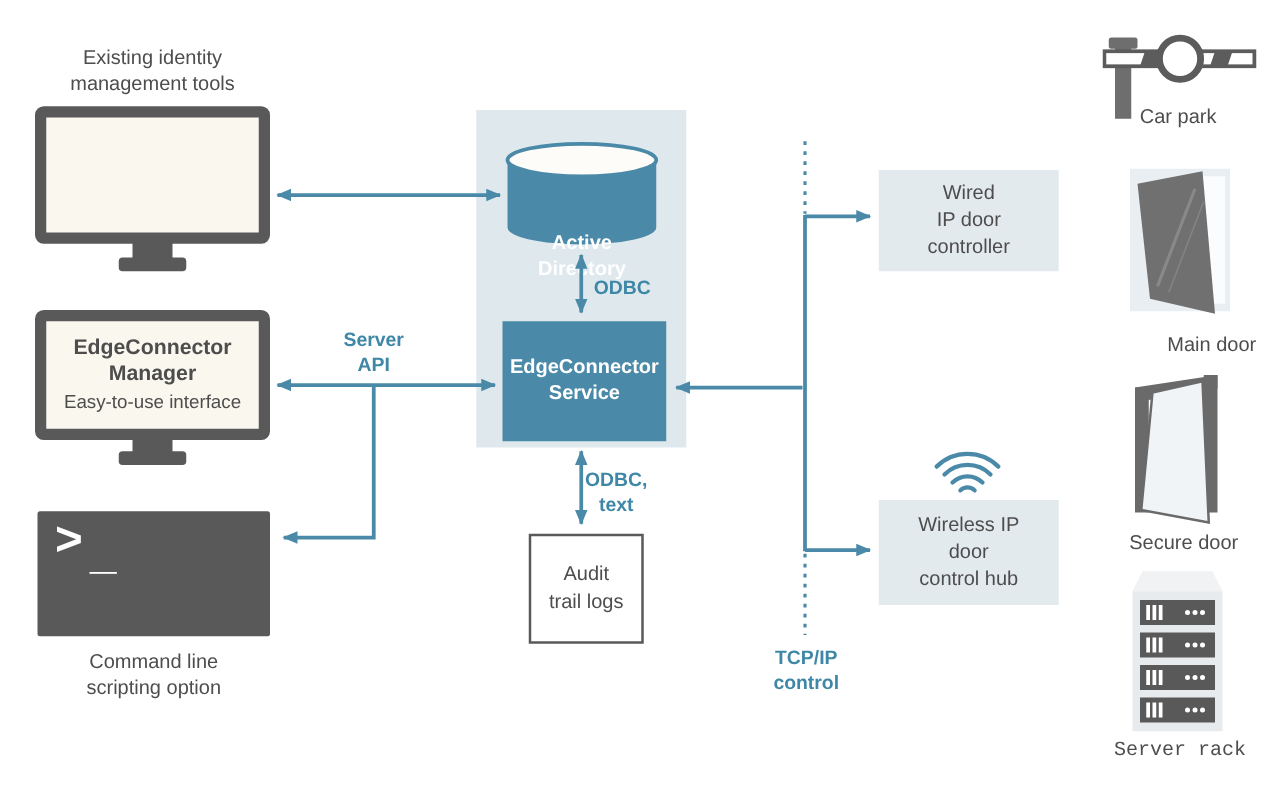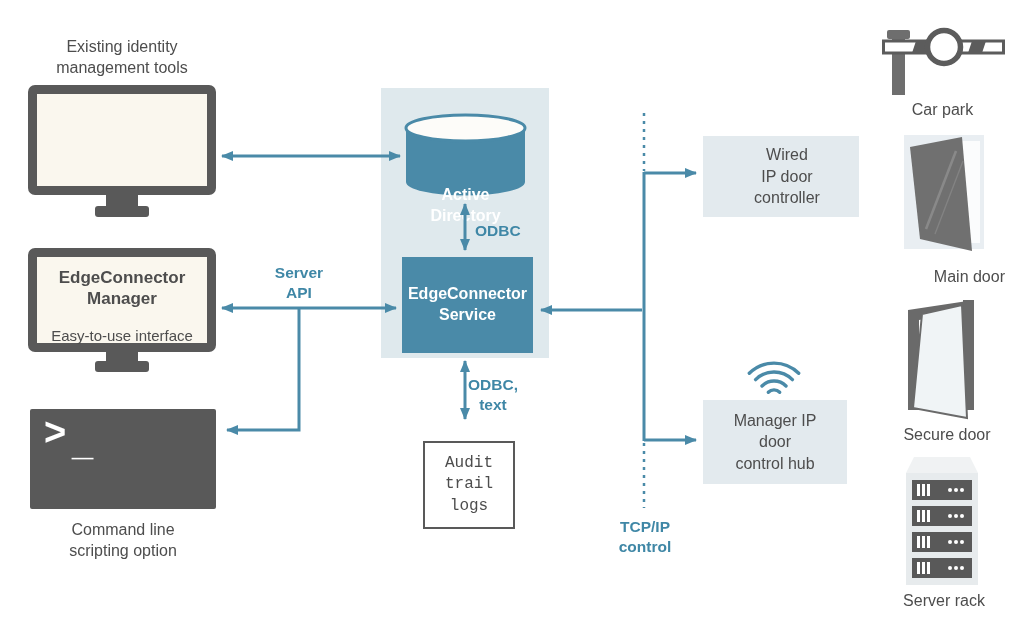--- a/index.html
+++ b/index.html
@@ -41,21 +41,21 @@
 management tools</div>
 
   <div class="abs monitor z1" style="left:28px;top:85px;width:188px;height:110px;"></div>
   <div class="abs stand-neck z1" style="left:106px;top:194px;width:32px;height:14px;"></div>
   <div class="abs stand-base z1" style="left:95px;top:206px;width:54px;height:11px;"></div>
 
   <div class="abs monitor z1" style="left:28px;top:248px;width:188px;height:104px;">
     <div style="text-align:center;margin-top:10px;">
       <div class="ml" style="font-weight:700;font-size:17px;line-height:1.25;color:#4d4d4d;">EdgeConnector
 Manager</div>
-      <div style="font-size:15px;color:#4d4d4d;margin-top:17px;">Easy-to-use interface</div>
+      <div style="font-size:15px;color:#4d4d4d;margin-top:3px;">Easy-to-use interface</div>
     </div>
   </div>
   <div class="abs stand-neck z1" style="left:106px;top:351px;width:32px;height:12px;"></div>
   <div class="abs stand-base z1" style="left:95px;top:361px;width:54px;height:11px;"></div>
 
   <div class="abs terminal z1" style="left:30px;top:409px;width:186px;height:100px;">
     <span class="prompt" style="left:14px;top:4px;font-size:38px;">&gt;</span>
     <span class="prompt" style="left:42px;top:14px;font-size:38px;">_</span>
   </div>
   <div class="abs lbl ml z2" style="left:23px;top:519px;width:200px;">Command line
@@ -74,52 +74,52 @@
 
   <div class="abs service-box ml z2" style="left:402px;top:257px;width:131px;height:96px;">EdgeConnector
 Service</div>
 
   <div class="abs teal-lbl ml z2" style="left:259px;top:263px;width:80px;">Server
 API</div>
 
   <div class="abs teal-lbl ml z2" style="left:461px;top:375px;width:64px;">ODBC,
 text</div>
 
-  <div class="abs audit-box ml z2" style="left:423px;top:441px;width:88px;height:84px;font-family:Liberation Mono, monospace;">Audit
+  <div class="abs audit-box ml z2" style="left:423px;top:427px;width:88px;height:84px;">Audit
 trail logs</div>
 
-  <div class="abs netbox ml z2" style="left:703px;top:136px;width:144px;height:81px;padding-left:12px;">Wired
+  <div class="abs netbox ml z2" style="left:703px;top:136px;width:144px;height:81px;">Wired
 IP door
 controller</div>
 
   <svg class="abs z2" style="left:742px;top:358px;" width="64" height="42" viewBox="0 0 64 42">
     <g fill="none" stroke="#4a8aa8" stroke-width="3.4" stroke-linecap="round">
       <path d="M26.3,34.3 A8,8 0 0 1 37.7,34.3"></path>
       <path d="M20,28 A17,17 0 0 1 44,28"></path>
       <path d="M13.6,21.6 A26,26 0 0 1 50.4,21.6"></path>
       <path d="M7.3,15.3 A35,35 0 0 1 56.7,15.3"></path>
     </g>
   </svg>
-  <div class="abs netbox ml z2" style="left:703px;top:400px;width:144px;height:84px;">Manager IP
+  <div class="abs netbox ml z2" style="left:703px;top:400px;width:144px;height:84px;">Wireless IP
 door
 control hub</div>
 
   <div class="abs teal-lbl ml z2" style="left:595px;top:517px;width:100px;">TCP/IP
 control</div>
 
   <svg class="abs z2" style="left:882px;top:25px;" width="125" height="72" viewBox="0 0 125 72">
     <rect x="10" y="8" width="13" height="62" fill="#6e6e6e"></rect>
     <rect x="5" y="5" width="23" height="9" rx="2" fill="#6e6e6e"></rect>
     <rect x="1.5" y="16" width="120" height="12" fill="#ffffff" stroke="#5c5c5c" stroke-width="3"></rect>
     <polygon points="34,16 48,16 44,28 30,28" fill="#5c5c5c"></polygon>
     <polygon points="60,16 74,16 70,28 56,28" fill="#5c5c5c"></polygon>
     <polygon points="90,16 104,16 100,28 86,28" fill="#5c5c5c"></polygon>
     <circle cx="62" cy="22" r="16.5" fill="#ffffff" stroke="#5c5c5c" stroke-width="5.5"></circle>
   </svg>
-  <div class="abs lbl z2" style="left:880px;top:99px;width:125px;">Car park</div>
+  <div class="abs lbl z2" style="left:880px;top:83px;width:125px;">Car park</div>
 
   <svg class="abs z2" style="left:898px;top:133px;" width="100" height="130" viewBox="0 0 100 130">
     <rect x="6" y="2" width="80" height="114" fill="#e9eef2"></rect>
     <rect x="62" y="8" width="20" height="102" fill="#fbfcfd"></rect>
     <polygon points="12,14 64,4 74,118 22,106" fill="#707070"></polygon>
     <line x1="28" y1="96" x2="58" y2="18" stroke="#909090" stroke-width="2.5" opacity="0.8"></line>
     <line x1="37" y1="101" x2="65" y2="28" stroke="#888888" stroke-width="1.3" opacity="0.8"></line>
   </svg>
   <div class="abs lbl z2" style="left:890px;top:266px;width:115px;text-align:right;">Main door</div>
 
@@ -160,21 +160,21 @@
         <circle cx="54" cy="87" r="2"></circle>
         <circle cx="60" cy="87" r="2"></circle>
       <rect x="15" y="107" width="3" height="12"></rect>
         <rect x="20" y="107" width="3" height="12"></rect>
         <rect x="25" y="107" width="3" height="12"></rect>
       <circle cx="48" cy="113" r="2"></circle>
         <circle cx="54" cy="113" r="2"></circle>
         <circle cx="60" cy="113" r="2"></circle>
     </g>
   </svg>
-  <div class="abs lbl z2" style="left:884px;top:590px;width:120px;">Server rack</div>
+  <div class="abs lbl z2" style="left:884px;top:590px;width:120px;font-family:Liberation Mono, monospace;">Server rack</div>
 
   <svg id="connectors" class="abs" style="left:0;top:0;" width="1024" height="632" viewBox="0 0 1024 632">
     <defs>
       <marker id="ah" markerUnits="userSpaceOnUse" markerWidth="14" markerHeight="12" refX="11" refY="5" orient="auto-start-reverse">
         <path d="M0,0 L12,5 L0,10 z" fill="#4a8aa8"></path>
       </marker>
     </defs>
     <g stroke="#4a8aa8" stroke-width="3" fill="none">
       <line x1="222" y1="156" x2="400" y2="156" marker-start="url(#ah)" marker-end="url(#ah)"></line>
       <line x1="465" y1="204" x2="465" y2="250" marker-start="url(#ah)" marker-end="url(#ah)"></line>

